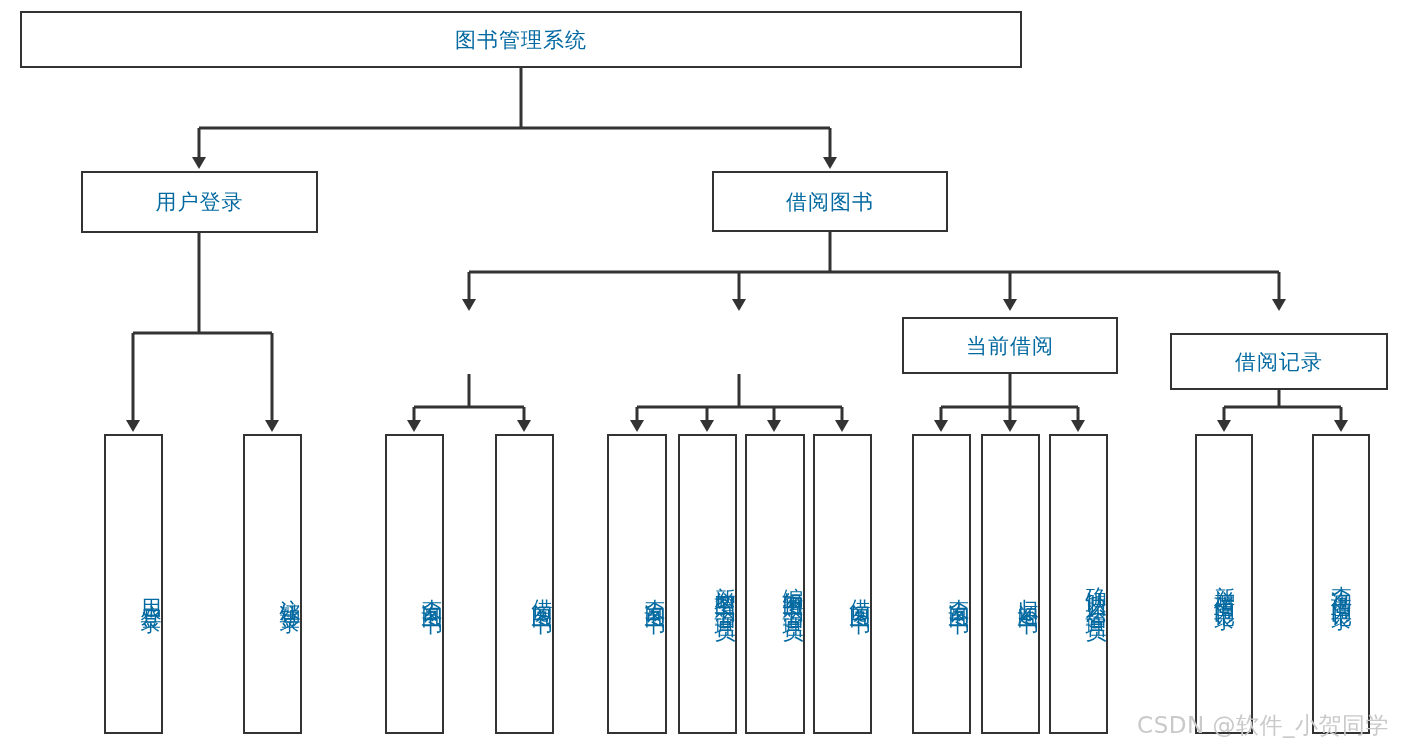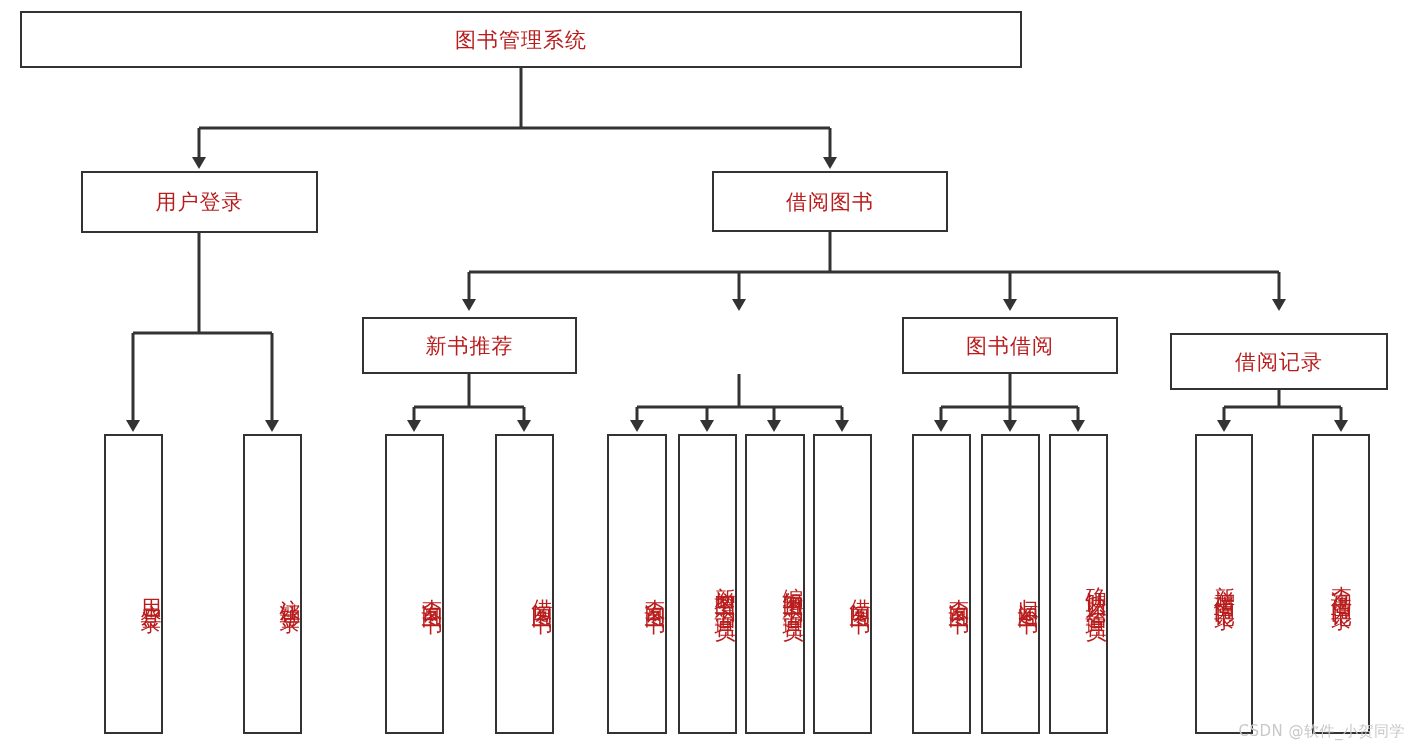--- a/index.html
+++ b/index.html
@@ -1,25 +1,25 @@
 <!DOCTYPE html>
 <html><head>
 <meta charset="utf-8">
 <style>
   html,body{margin:0;padding:0;background:#ffffff;}
   body{font-family:"DejaVu Sans","Liberation Sans",sans-serif;}
   #canvas{position:relative;width:1405px;height:747px;background:#ffffff;overflow:hidden;}
   .node{position:absolute;box-sizing:border-box;border:2.5px solid #333333;background:#ffffff;
-        display:flex;align-items:center;justify-content:center;color:#b91c1c;}
+        display:flex;align-items:center;justify-content:center;color:#0369a1;}
   .node.h{font-size:21px;letter-spacing:1px;}
   .leaf{writing-mode:vertical-rl;text-orientation:upright;font-size:21px;letter-spacing:5px;
         align-items:flex-start;padding-top:16px;line-height:1.0;}
   .leaf.mid{align-items:center;padding-top:0;}
   svg.wires{position:absolute;left:0;top:0;width:1405px;height:747px;pointer-events:none;}
-  .wm{position:absolute;right:0;bottom:6px;font-size:15px;color:#c9c9c9;letter-spacing:0.5px;
+  .wm{position:absolute;right:16px;bottom:6px;font-size:23px;color:#c9c9c9;letter-spacing:0.5px;
       white-space:nowrap;}
 </style>
 </head>
 <body>
 
 <div id="canvas">
 
   <svg class="wires" viewBox="0 0 1405 747" xmlns="http://www.w3.org/2000/svg">
     <defs>
       <marker id="ah" markerWidth="12" markerHeight="14" refX="1" refY="7" orient="auto" markerUnits="userSpaceOnUse">
@@ -68,22 +68,21 @@
       <path d="M1224,407 L1224,421" marker-end="url(#ah)"></path>
       <path d="M1341,407 L1341,421" marker-end="url(#ah)"></path>
     </g>
   </svg>
 
   <div class="node h" style="left:20px;top:11px;width:1002px;height:57px;">图书管理系统</div>
 
   <div class="node h" style="left:81px;top:171px;width:237px;height:62px;">用户登录</div>
   <div class="node h" style="left:712px;top:171px;width:236px;height:61px;">借阅图书</div>
 
-  <div class="node h" style="left:362px;top:317px;width:215px;height:57px;">新书推荐</div>
-  <div class="node h" style="left:902px;top:317px;width:216px;height:57px;">图书借阅</div>
+  <div class="node h" style="left:902px;top:317px;width:216px;height:57px;">当前借阅</div>
   <div class="node h" style="left:1170px;top:317px;width:218px;height:57px;margin-top:16px;">借阅记录</div>
 
   <div class="node leaf" style="left:104px;top:434px;width:59px;height:300px;">用户登录</div>
   <div class="node leaf" style="left:243px;top:434px;width:59px;height:300px;">注销登录</div>
 
   <div class="node leaf" style="left:385px;top:434px;width:59px;height:300px;">查询图书</div>
   <div class="node leaf" style="left:495px;top:434px;width:59px;height:300px;">借阅图书</div>
 
   <div class="node leaf" style="left:607px;top:434px;width:60px;height:300px;">查询图书</div>
   <div class="node leaf" style="left:678px;top:434px;width:59px;height:300px;">新增图书（管理员）</div>

